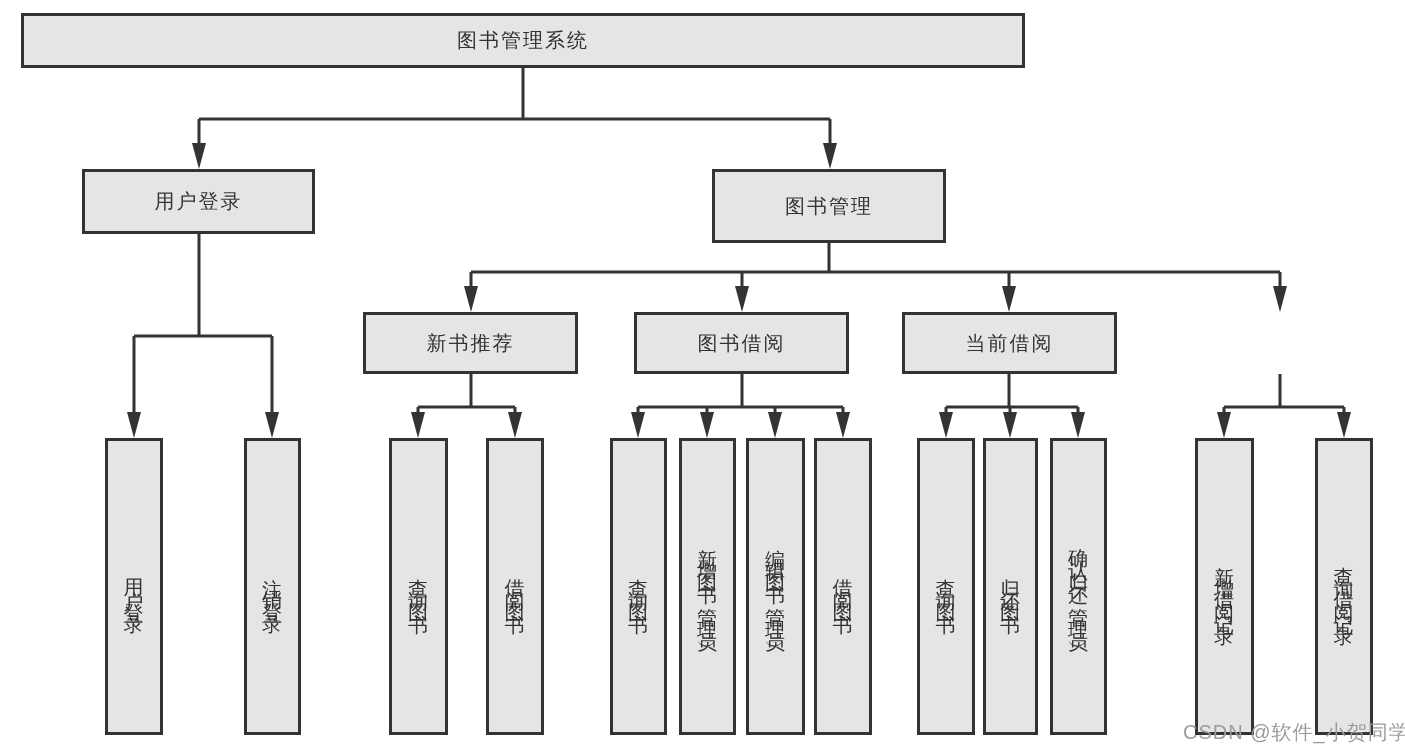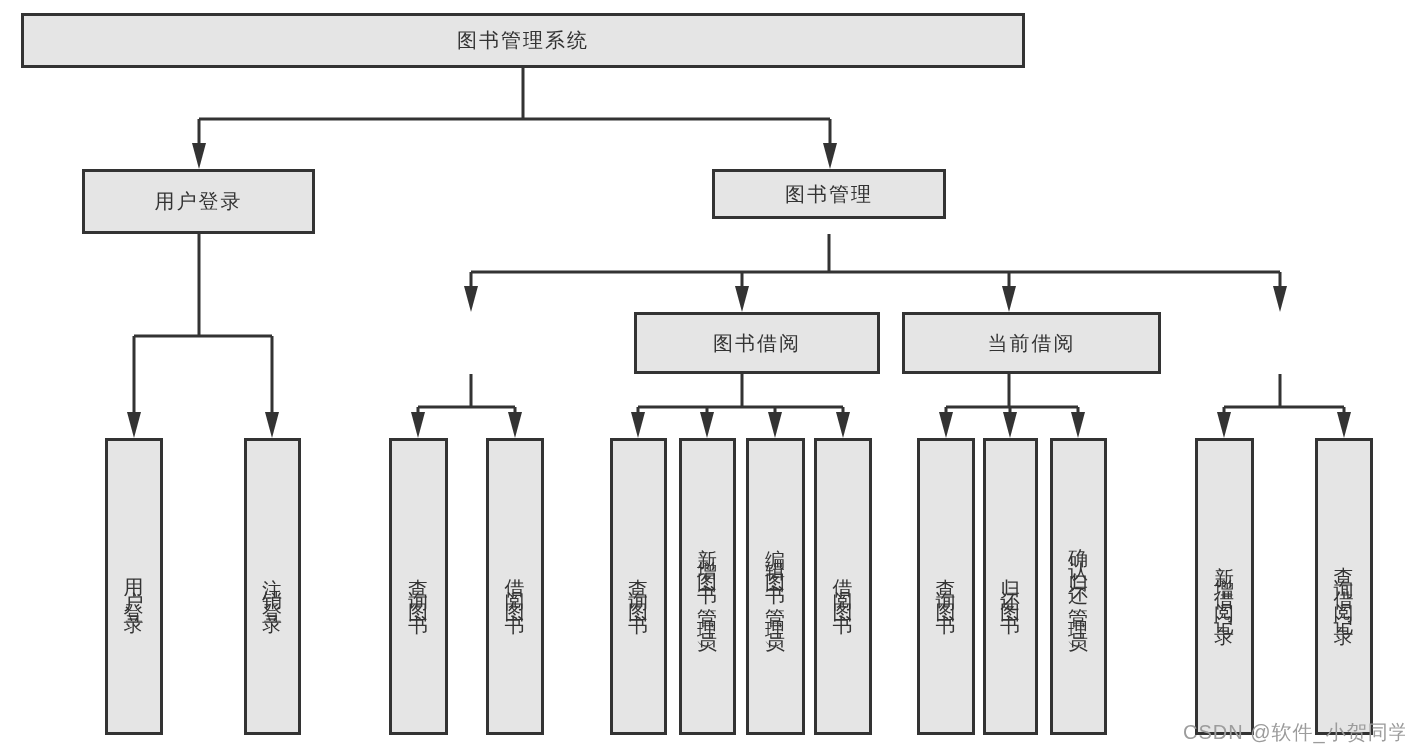--- a/index.html
+++ b/index.html
@@ -39,25 +39,25 @@
     writing-mode: vertical-rl;
     text-orientation: mixed;
     letter-spacing: 12px;
     white-space: normal;
     line-height: 1;
   }
   
   .n-root  { left: 21px;   top: 13px;  width: 1004px; height: 55px; }
   
   .n-l1-0  { left: 82px;   top: 169px; width: 233px;  height: 65px; }
-  .n-l1-1  { left: 712px;  top: 169px; width: 234px;  height: 50px; }
+  .n-l1-1  { left: 712px;  top: 169px; width: 234px;  height: 74px; }
   
   .n-l2-0  { left: 363px;  top: 312px; width: 215px;  height: 62px; }
-  .n-l2-1  { left: 634px;  top: 312px; width: 246px;  height: 62px; }
-  .n-l2-2  { left: 902px;  top: 312px; width: 259px;  height: 62px; }
+  .n-l2-1  { left: 634px;  top: 312px; width: 215px;  height: 62px; }
+  .n-l2-2  { left: 902px;  top: 312px; width: 215px;  height: 62px; }
   .n-l2-3  { left: 1172px; top: 312px; width: 215px;  height: 62px; }
   
   .leaf    { top: 438px; height: 297px; }
   .n-a0 { left: 105px;  width: 58px; }
   .n-a1 { left: 244px;  width: 57px; }
   .n-b0 { left: 389px;  width: 59px; }
   .n-b1 { left: 486px;  width: 58px; }
   .n-c0 { left: 610px;  width: 57px; }
   .n-c1 { left: 679px;  width: 57px; }
   .n-c2 { left: 746px;  width: 59px; }
@@ -131,20 +131,21 @@
       <polygon points="1224,438 1217,412 1231,412" stroke="none"></polygon>
       <polygon points="1344,438 1337,412 1351,412" stroke="none"></polygon>
     </g>
   </svg>
 
   <div class="node n-root">图书管理系统</div>
 
   <div class="node n-l1-0">用户登录</div>
   <div class="node n-l1-1">图书管理</div>
 
+  <div class="node n-l2-0">新书推荐</div>
   <div class="node n-l2-1">图书借阅</div>
   <div class="node n-l2-2">当前借阅</div>
 
   <div class="node v leaf n-a0">用户登录</div>
   <div class="node v leaf n-a1">注销登录</div>
 
   <div class="node v leaf n-b0">查询图书</div>
   <div class="node v leaf n-b1">借阅图书</div>
 
   <div class="node v leaf n-c0">查询图书</div>

